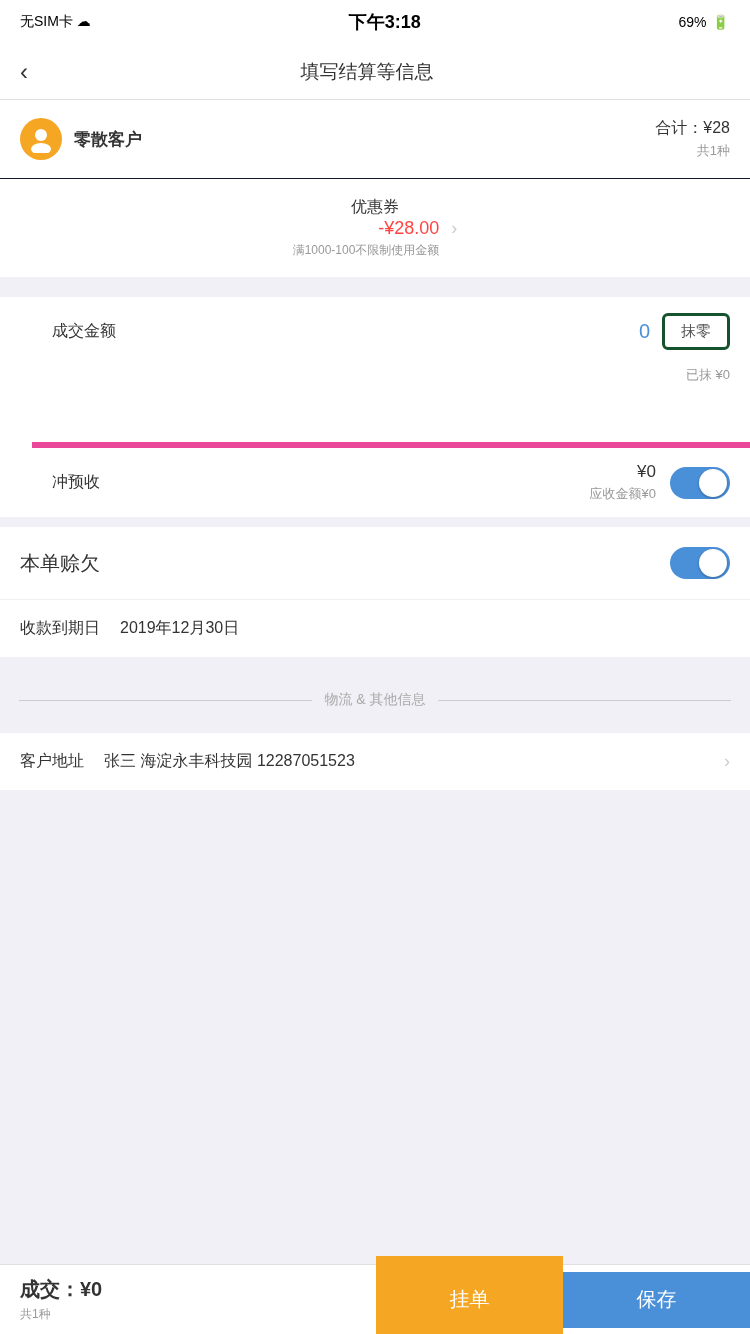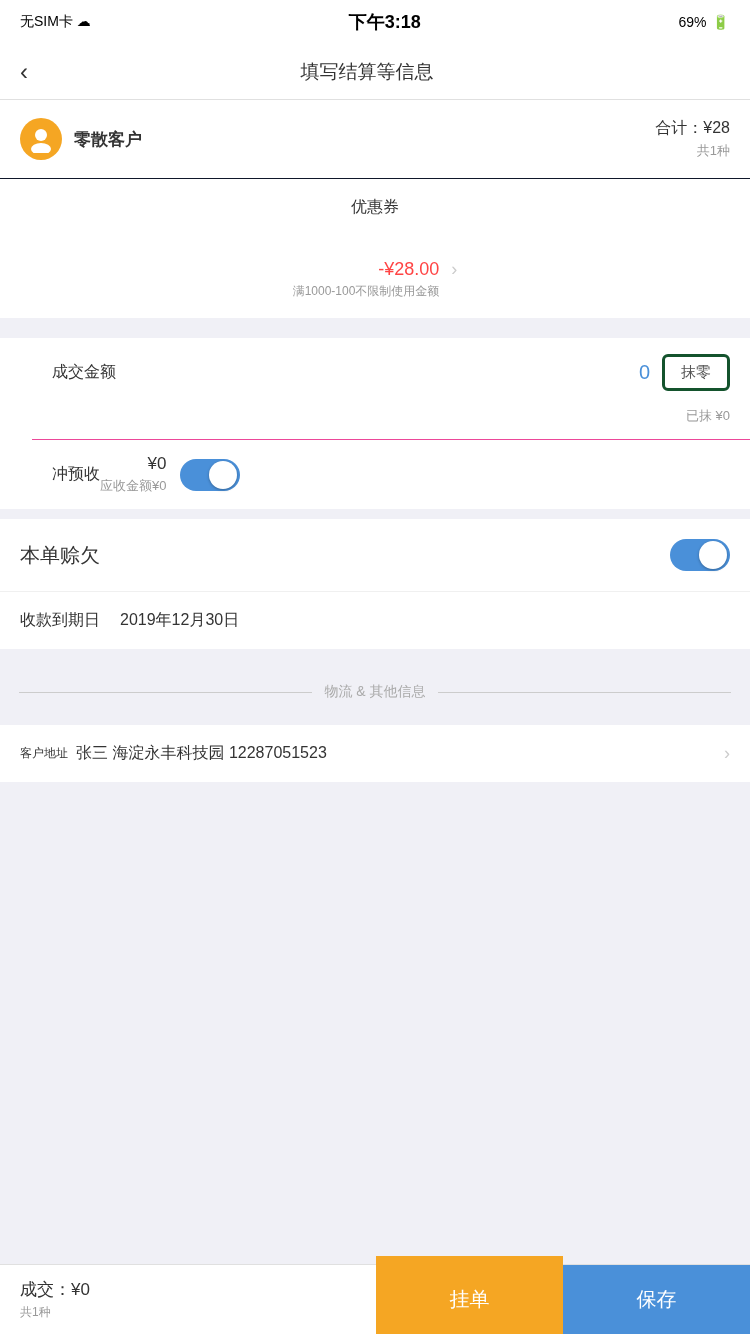--- a/index.html
+++ b/index.html
@@ -92,21 +92,20 @@
       justify-content: space-between;
       padding: 18px 35px;
       border-top: 1px solid #0f172a;
       flex-direction: column;
     }
     .coupon-label { font-size: 16px; color: #333; }
     .coupon-right {
       display: flex;
       align-items: flex-start;
       gap: 12px;
-      margin-top: 41px;
     }
     .coupon-info { text-align: right; }
     .coupon-discount { font-size: 18px; color: #ff4444; font-weight: 500; }
     .coupon-desc { font-size: 12px; color: #999; margin-top: 3px; }
     .chevron-right { font-size: 18px; color: #ccc; }
 
     
     .gray-sep {
       height: 10px;
       background: #f0f0f6;
@@ -136,23 +135,24 @@
       font-size: 13px;
       color: #999;
       padding: 0 20px 14px;
       text-align: right;
     }
 
     
     .precollect-row {
       display: flex;
       align-items: center;
-      justify-content: flex-start;
+      justify-content: space-between;
       padding: 14px 20px;
-      border-top: 1px solid #ec4899;
+      border-top: 6px solid #ec4899;
+      margin-top: 44px;
     }
     .precollect-label { font-size: 16px; color: #333; }
     .precollect-right { display: flex; align-items: center; gap: 14px; }
     .precollect-info { text-align: right; }
     .precollect-amount { font-size: 17px; color: #333; }
     .precollect-sub { font-size: 13px; color: #999; margin-top: 3px; }
 
     
     .toggle {
       width: 60px;
@@ -221,21 +221,21 @@
     .logistics-title { font-size: 14px; color: #aaa; }
 
     
     .address-section { background: #fff; margin-bottom: 10px; }
     .address-row {
       display: flex;
       align-items: center;
       justify-content: space-between;
       padding: 18px 20px;
     }
-    .address-label { font-size: 12px; color: #333; white-space: nowrap; margin-right: 8px; }
+    .address-label { font-size: 16px; color: #333; white-space: nowrap; margin-right: 20px; }
     .address-value { font-size: 16px; color: #333; flex: 1; }
 
     
     .empty-area {
       height: 200px;
       background: #f0f0f6;
     }
 
     
     .bottom-bar {
@@ -247,37 +247,37 @@
       background: #fff;
       display: flex;
       align-items: center;
       border-top: 1px solid #e0e0e0;
     }
     .bottom-summary {
       flex: 1;
       padding: 0 20px;
     }
     .bottom-deal { font-size: 15px; color: #333; }
-    .bottom-deal span { font-size: 17px; font-weight: 400; }
+    .bottom-deal span { font-size: 20px; font-weight: 700; }
     .bottom-count { font-size: 12px; color: #999; margin-top: 3px; }
     .btn-hang {
       width: 187px;
       height: 88px;
       background: #f5a623;
       display: flex;
       align-items: center;
       justify-content: center;
       font-size: 20px;
       color: #fff;
       font-weight: 500;
       cursor: pointer;
     }
     .btn-save {
       width: 187px;
-      height: 70px;
+      height: 56px;
       background: #4a90d9;
       display: flex;
       align-items: center;
       justify-content: center;
       font-size: 20px;
       color: #fff;
       font-weight: 500;
       cursor: pointer;
     }
   </style>

